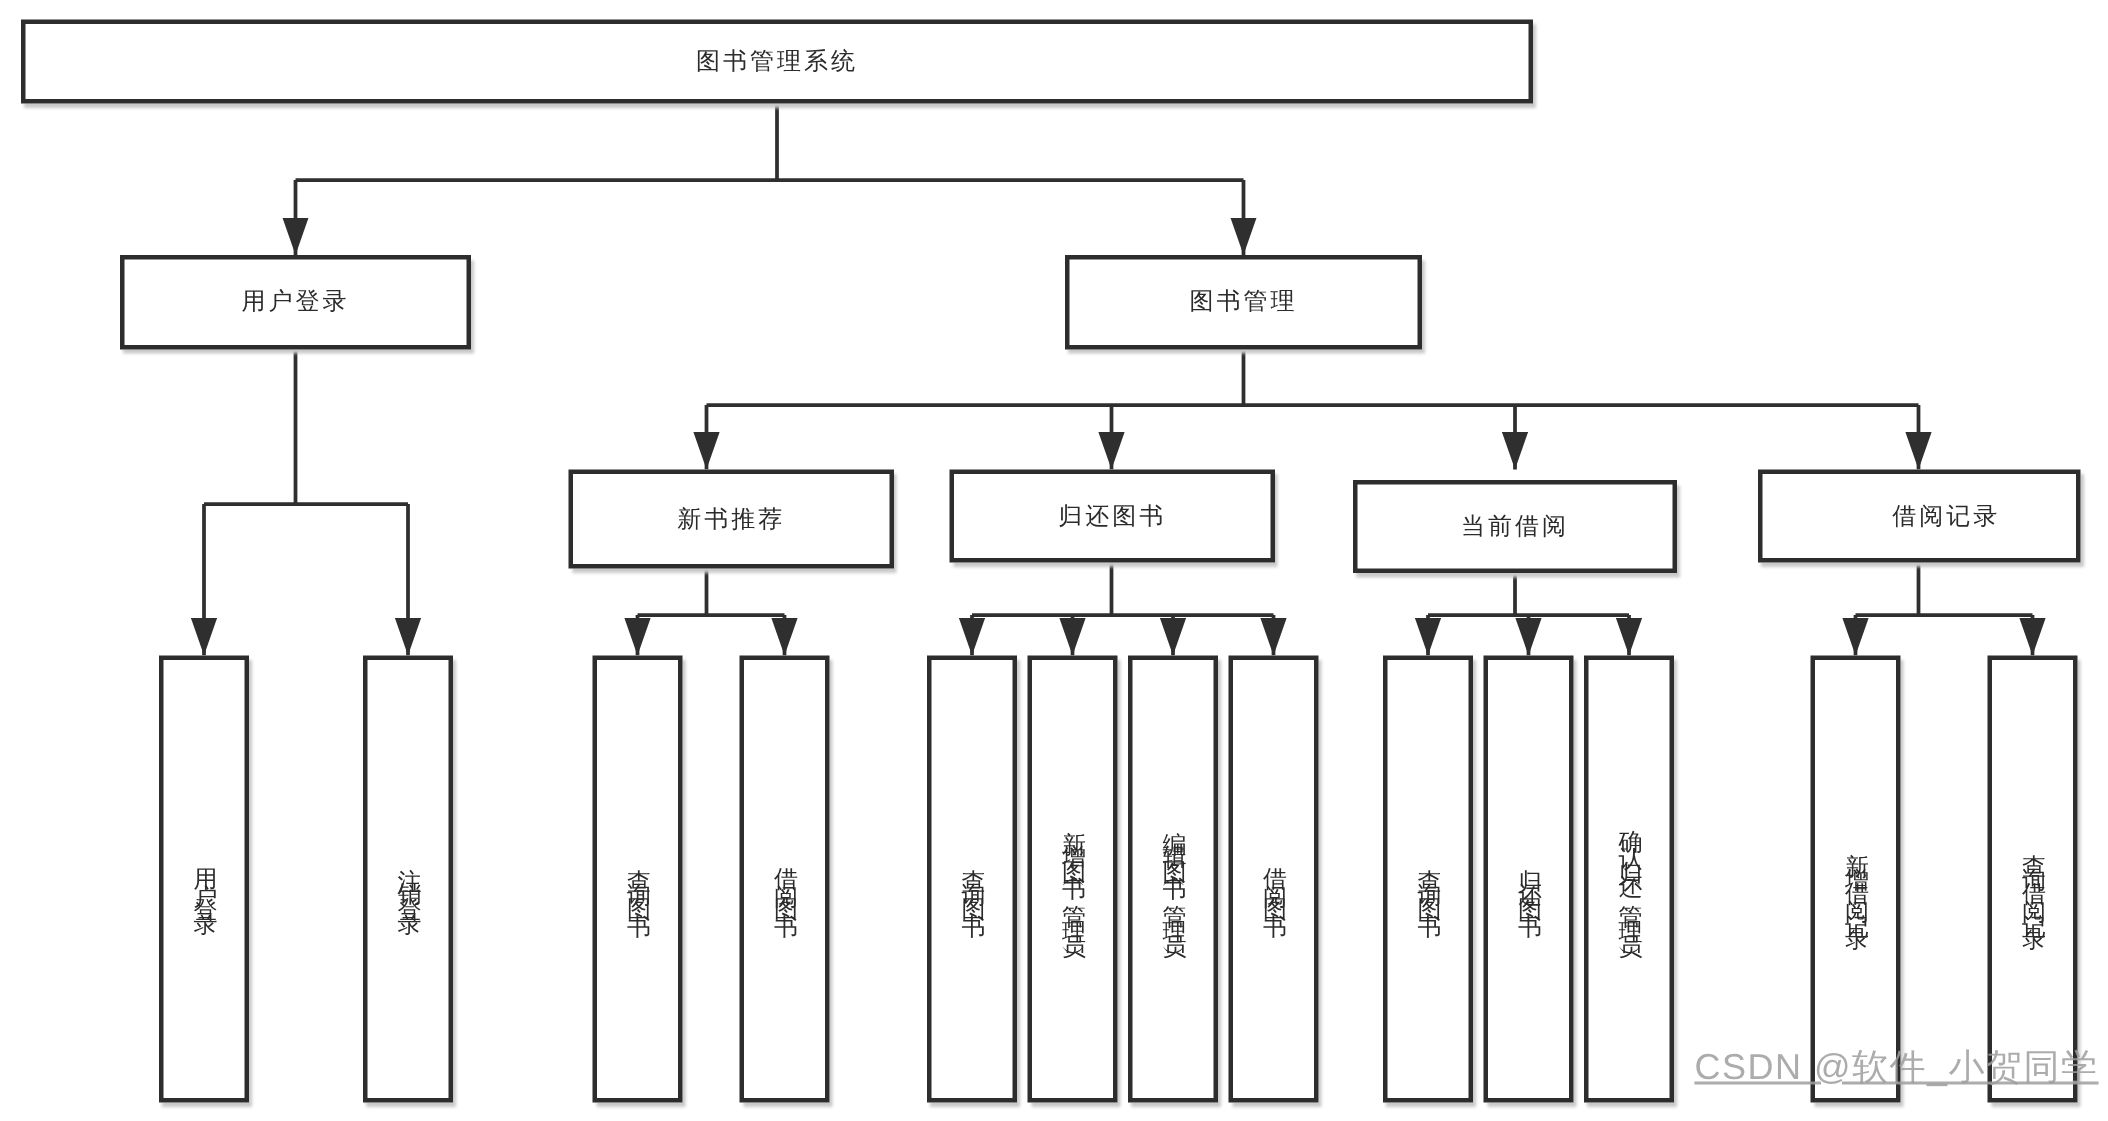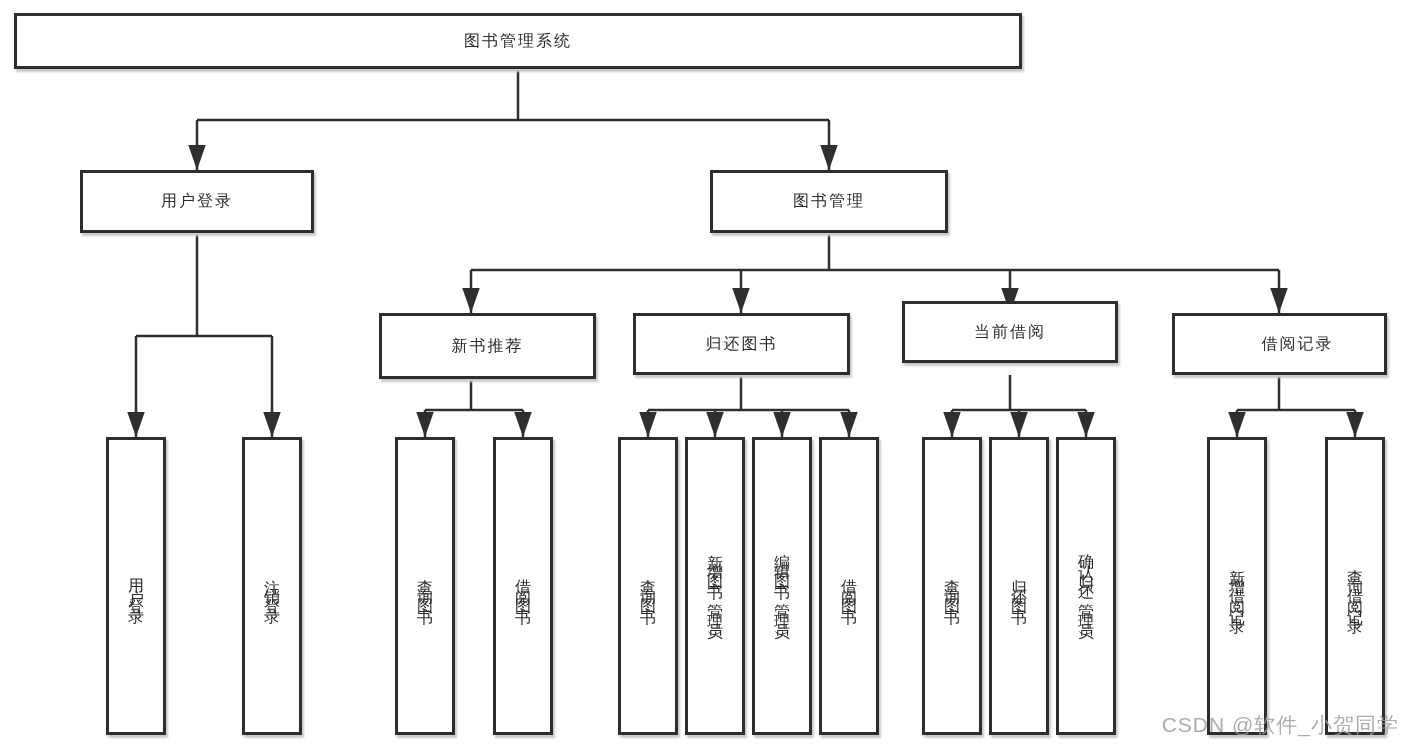--- a/index.html
+++ b/index.html
@@ -17,24 +17,24 @@
     display:flex;align-items:center;justify-content:center;
     font-size:16px;color:#2b2b2b;
     box-sizing:border-box;
   }
   .hbox{letter-spacing:2px;white-space:nowrap;}
   .vbox{
     writing-mode:vertical-rl;text-orientation:mixed;
     letter-spacing:10px;line-height:1;
   }
   .watermark{
-    position:absolute;right:6px;bottom:8px;z-index:3;
-    font-size:21px;letter-spacing:1px;
+    position:absolute;right:6px;bottom:20px;z-index:3;
+    font-size:24px;letter-spacing:1px;
     color:rgba(158,158,158,0.85);
-    white-space:nowrap;pointer-events:none;
+    white-space:nowrap;pointer-events:none;text-decoration:underline;
   }
 </style>
 </head>
 <body>
 
 <svg id="connector-layer" viewBox="0 0 1405 747" xmlns="http://www.w3.org/2000/svg" aria-hidden="true">
   <defs>
     <marker id="arw" viewBox="0 0 10 7" refX="10" refY="3.5" markerWidth="10" markerHeight="7" orient="auto" markerUnits="strokeWidth">
       <path d="M0,0 L0,7 L10,3.5 Z" fill="#2f2f2f"></path>
     </marker>
@@ -83,21 +83,21 @@
   </g>
 </svg>
 
 <div class="node hbox" style="left:14px;top:13px;width:1008px;height:56px;">图书管理系统</div>
 
 <div class="node hbox" style="left:80px;top:170px;width:234px;height:63px;">用户登录</div>
 <div class="node hbox" style="left:710px;top:170px;width:238px;height:63px;">图书管理</div>
 
 <div class="node hbox" style="left:363px;top:313px;width:217px;height:66px;margin-left:16px;">新书推荐</div>
 <div class="node hbox" style="left:633px;top:313px;width:217px;height:62px;">归还图书</div>
-<div class="node hbox" style="left:902px;top:301px;width:216px;height:62px;">当前借阅</div>
+<div class="node hbox" style="left:902px;top:320px;width:216px;height:62px;">当前借阅</div>
 <div class="node hbox" style="left:1172px;top:313px;width:215px;height:62px;padding-left:36px;">借阅记录</div>
 
 <div class="node vbox" style="left:106px;top:437px;width:60px;height:298px;">用户登录</div>
 <div class="node vbox" style="left:242px;top:437px;width:60px;height:298px;">注销登录</div>
 
 <div class="node vbox" style="left:395px;top:437px;width:60px;height:298px;">查询图书</div>
 <div class="node vbox" style="left:493px;top:437px;width:60px;height:298px;">借阅图书</div>
 
 <div class="node vbox" style="left:618px;top:437px;width:60px;height:298px;">查询图书</div>
 <div class="node vbox" style="left:685px;top:437px;width:60px;height:298px;">新增图书（管理员）</div>

